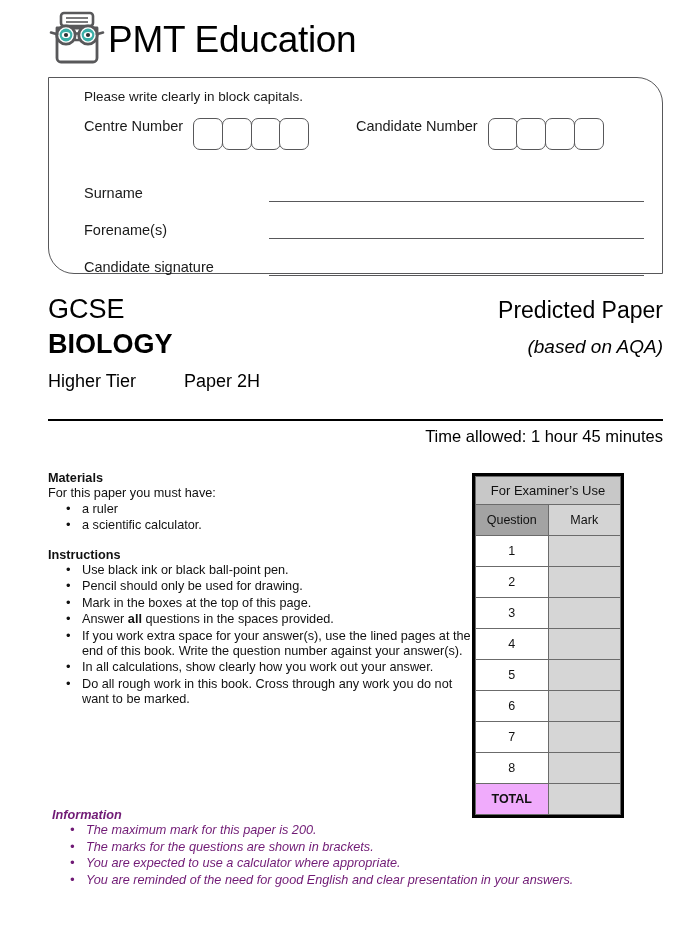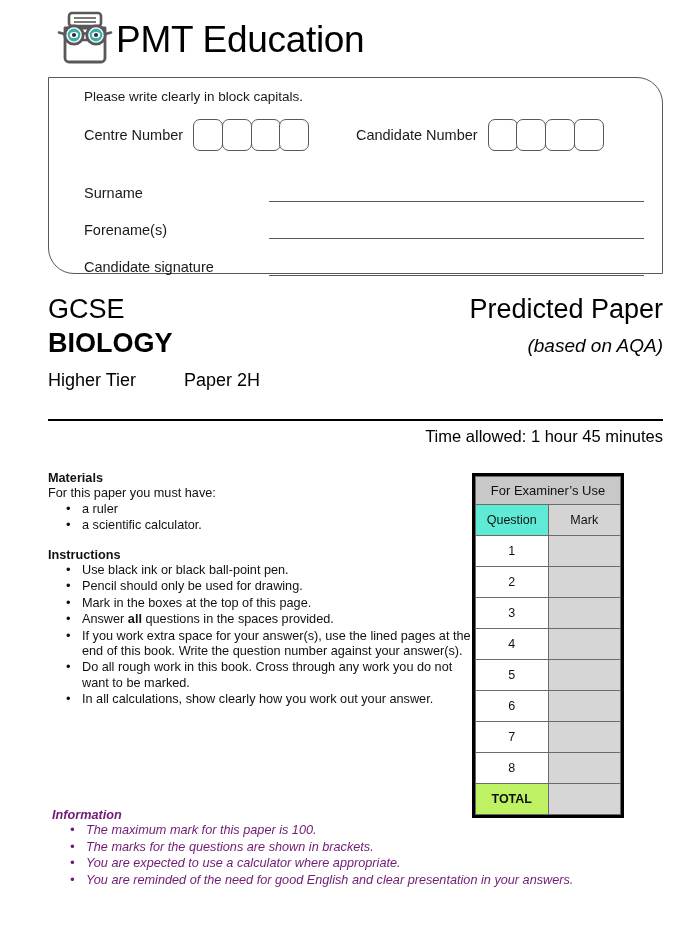--- a/index.html
+++ b/index.html
@@ -14,21 +14,21 @@
     font-family: "Liberation Sans", sans-serif;
     color: #000000;
     -webkit-font-smoothing: antialiased;
     position: relative;
     overflow: hidden;
   }
 
   
   .brand {
     position: absolute;
-    left: 56px;
+    left: 48px;
     top: 8px;
     display: flex;
     align-items: center;
     height: 62px;
     justify-content: flex-end;
   }
   .brand-mark {
     width: 58px;
     height: 60px;
     flex: 0 0 58px;
@@ -61,21 +61,20 @@
     font-size: 13.5px;
     color: #1a1a1a;
   }
   .num-row {
     position: absolute;
     left: 35px;
     top: 40px;
     width: 560px;
     height: 34px;
     display: flex;
-    align-items: center;
   }
   .num-label {
     font-size: 14.5px;
     color: #1a1a1a;
     white-space: nowrap;
   }
   .box-group {
     display: flex;
     margin-left: 10px;
   }
@@ -120,21 +119,21 @@
     left: 48px;
     top: 292px;
     width: 615px;
   }
   .title-line {
     display: flex;
     justify-content: space-between;
     align-items: baseline;
   }
   .t-gcse { font-size: 27px; line-height: 34px; }
-  .t-predicted { font-size: 27px; line-height: 34px; text-align: right; }
+  .t-predicted { font-size: 23px; line-height: 34px; text-align: right; }
   .t-subject { font-size: 27px; font-weight: bold; line-height: 34px; }
   .t-board { font-size: 19px; font-style: italic; line-height: 34px; }
   .tier-line {
     margin-top: 4px;
     font-size: 18px;
     line-height: 26px;
   }
   .tier-line .tier-paper { margin-left: 48px; }
 
   .rule-wide {
@@ -221,26 +220,26 @@
     text-align: center;
     padding: 0;
     height: 30px;
     color: #111;
   }
   .exam-table .hdr-span {
     background: #c8c8c8;
     font-size: 13px;
     height: 27px;
   }
-  .exam-table .col-head-q { background: #5eead4; height: 30px; }
+  .exam-table .col-head-q { background: #a3a3a3; height: 30px; }
   .exam-table .col-head-m { background: #d4d4d4; height: 30px; }
   .exam-table td.q { background: #ffffff; }
   .exam-table td.m { background: #d6d6d6; }
   .exam-table td.total-label {
-    background: #bef264;
+    background: #f0abfc;
     font-weight: bold;
     font-size: 12.5px;
   }
   .exam-table td.total-mark { background: #d6d6d6; }
 </style>
 </head>
 <body>
 
 <div class="brand">
   <span class="brand-mark">
@@ -337,29 +336,29 @@
 
   <div class="gap-md"></div>
 
   <p class="sec-head">Instructions</p>
   <ul class="bullets">
     <li>Use black ink or black ball-point pen.</li>
     <li>Pencil should only be used for drawing.</li>
     <li>Mark in the boxes at the top of this page.</li>
     <li><span>Answer </span><b>all</b><span> questions in the spaces provided.</span></li>
     <li>If you work extra space for your answer(s), use the lined pages at the end of this book. Write the question number against your answer(s).</li>
+    <li>In all calculations, show clearly how you work out your answer.</li>
     <li>Do all rough work in this book. Cross through any work you do not want to be marked.</li>
-    <li>In all calculations, show clearly how you work out your answer.</li>
   </ul>
 </div>
 
 <div class="info-wide">
   <p class="sec-head">Information</p>
   <ul class="bullets">
-    <li>The maximum mark for this paper is 100.</li>
+    <li>The maximum mark for this paper is 200.</li>
     <li>The marks for the questions are shown in brackets.</li>
     <li>You are expected to use a calculator where appropriate.</li>
     <li>You are reminded of the need for good English and clear presentation in your answers.</li>
   </ul>
 </div>
 
 <div class="exam-table">
   <table>
     <tbody>
       <tr>

